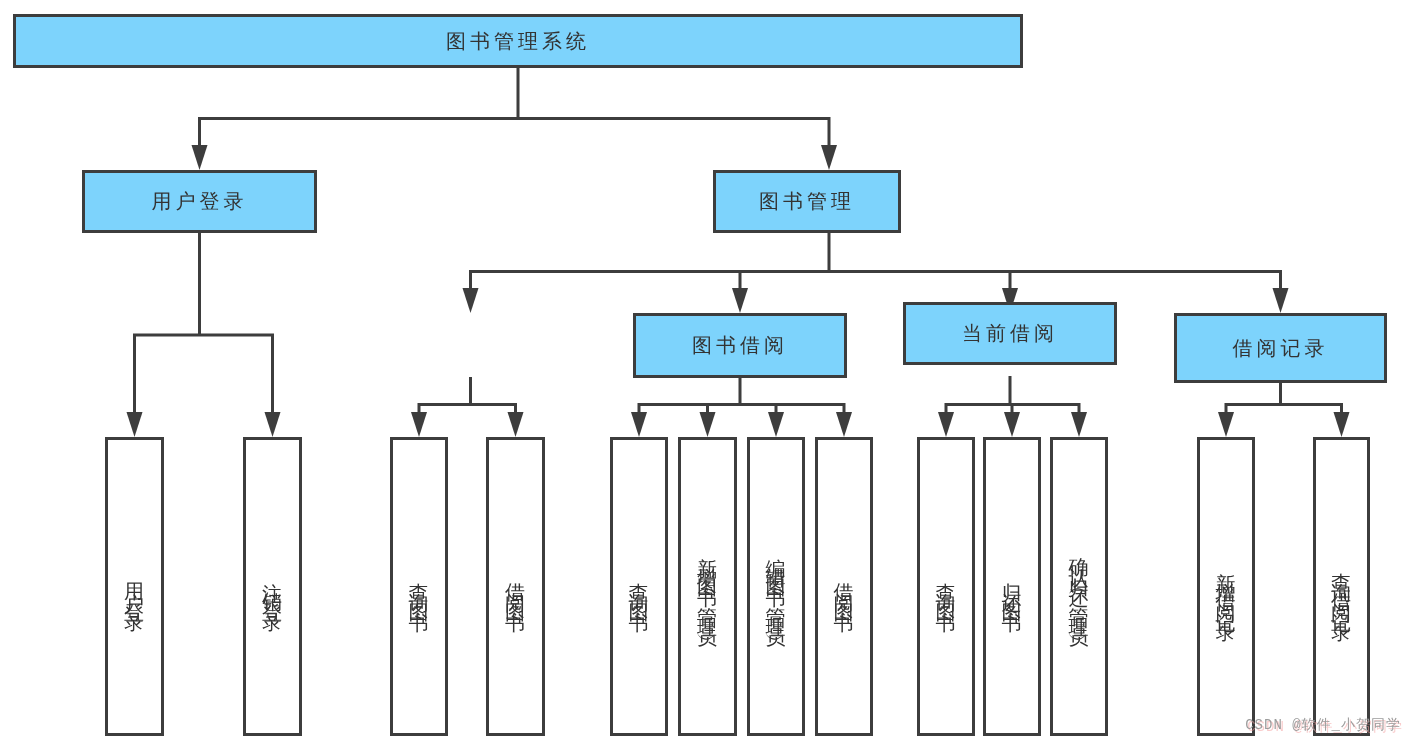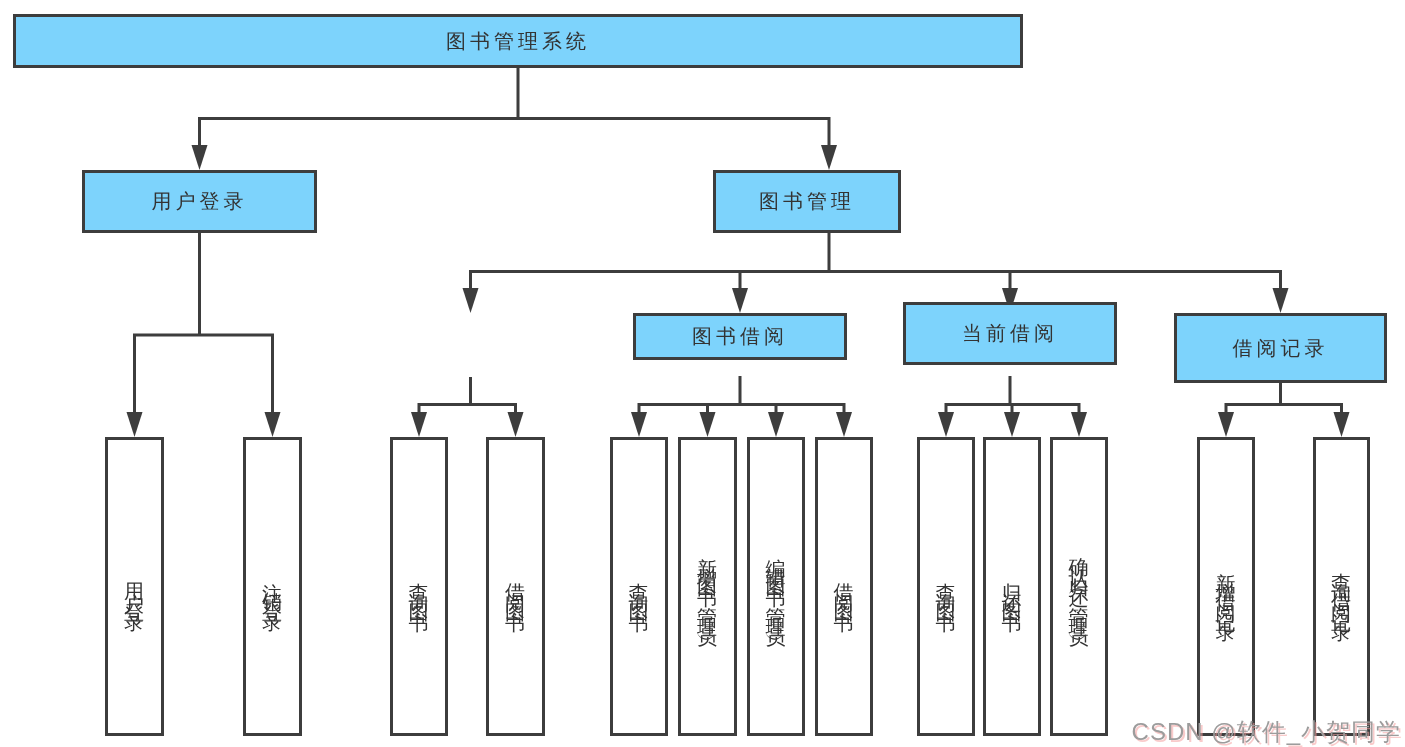--- a/index.html
+++ b/index.html
@@ -38,26 +38,27 @@
     writing-mode:vertical-rl;
     text-orientation:mixed;
     font-size:20px;
     letter-spacing:10px;
     line-height:1;
     color:#333333;
   }
   .watermark{
     position:absolute;
     right:4px;top:716px;
-    font-size:24px;
+    font-size:14px;
     letter-spacing:1px;
     color:#9c9c9c;
     text-shadow:2px 2px 0 rgba(244,160,160,0.55);
     white-space:nowrap;
     z-index:5;
+    font-family:Liberation Mono, monospace;
   }
 </style>
 </head>
 <body>
 
 <div class="canvas">
 
   <svg class="connectors" viewBox="0 0 1405 747" xmlns="http://www.w3.org/2000/svg">
     <g stroke="#3d3d3d" stroke-width="3" fill="none">
       <path d="M518 68 V118.5 M199.5 118.5 H829 M199.5 117 V147 M829 117 V147"></path>
@@ -89,21 +90,21 @@
       <polygon points="1218,412 1234,412 1226,437"></polygon>
       <polygon points="1333.5,412 1349.5,412 1341.5,437"></polygon>
     </g>
   </svg>
 
   <div class="node" style="left:13px;top:14px;width:1010px;height:54px;">图书管理系统</div>
 
   <div class="node" style="left:82px;top:170px;width:235px;height:63px;">用户登录</div>
   <div class="node" style="left:713px;top:170px;width:188px;height:63px;">图书管理</div>
 
-  <div class="node" style="left:633px;top:313px;width:214px;height:47px;">图书借阅</div>
+  <div class="node" style="left:633px;top:313px;width:214px;height:65px;">图书借阅</div>
   <div class="node" style="left:903px;top:302px;width:214px;height:63px;">当前借阅</div>
   <div class="node" style="left:1174px;top:313px;width:213px;height:70px;">借阅记录</div>
 
   <div class="leaf" style="left:105px;width:59px;">
     <span class="vtext">用户登录</span>
   </div>
   <div class="leaf" style="left:243px;width:59px;">
     <span class="vtext">注销登录</span>
   </div>
 

